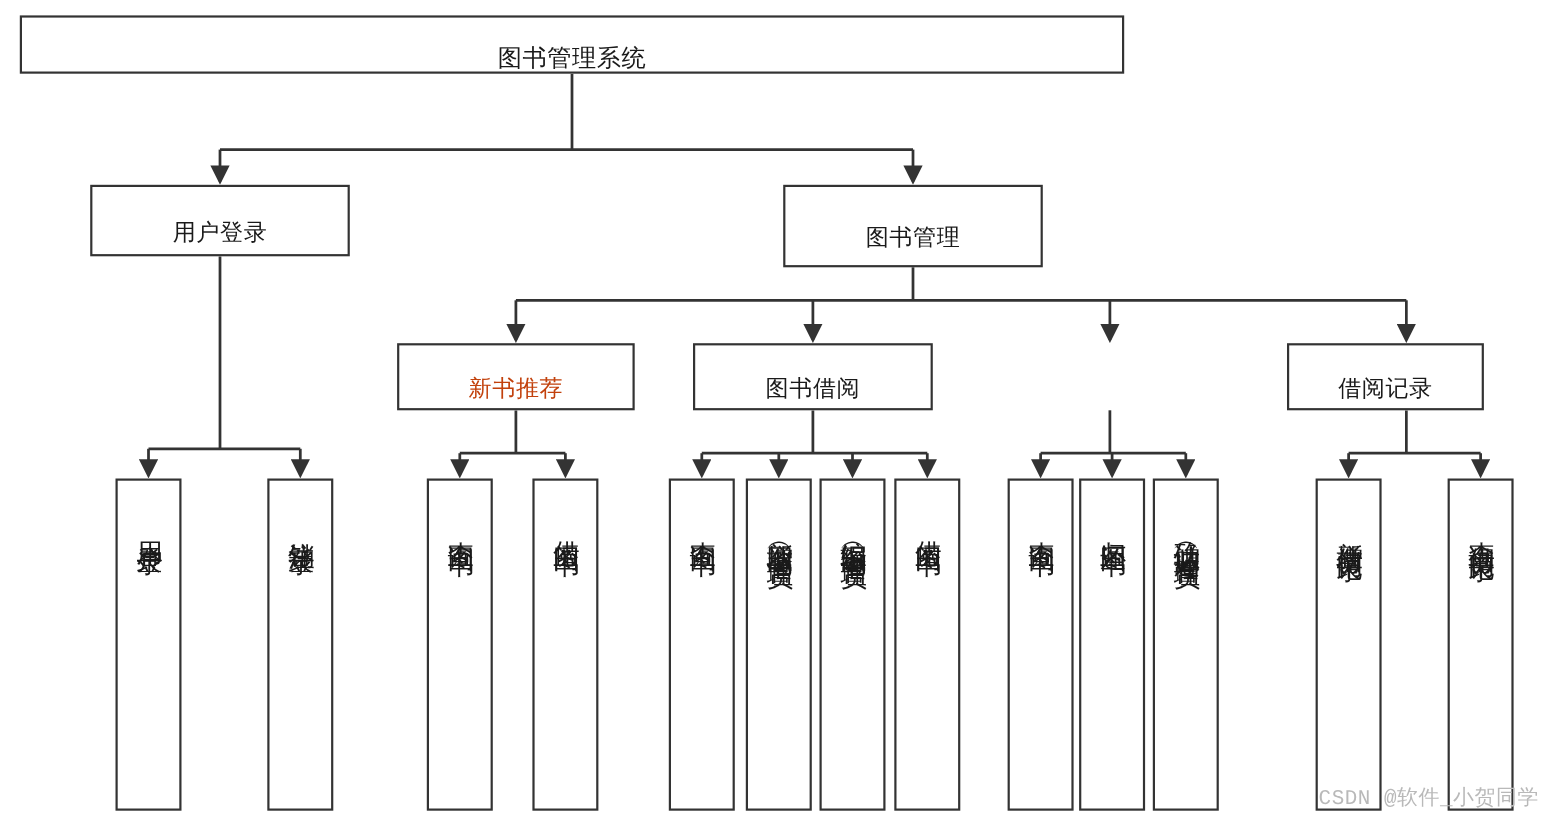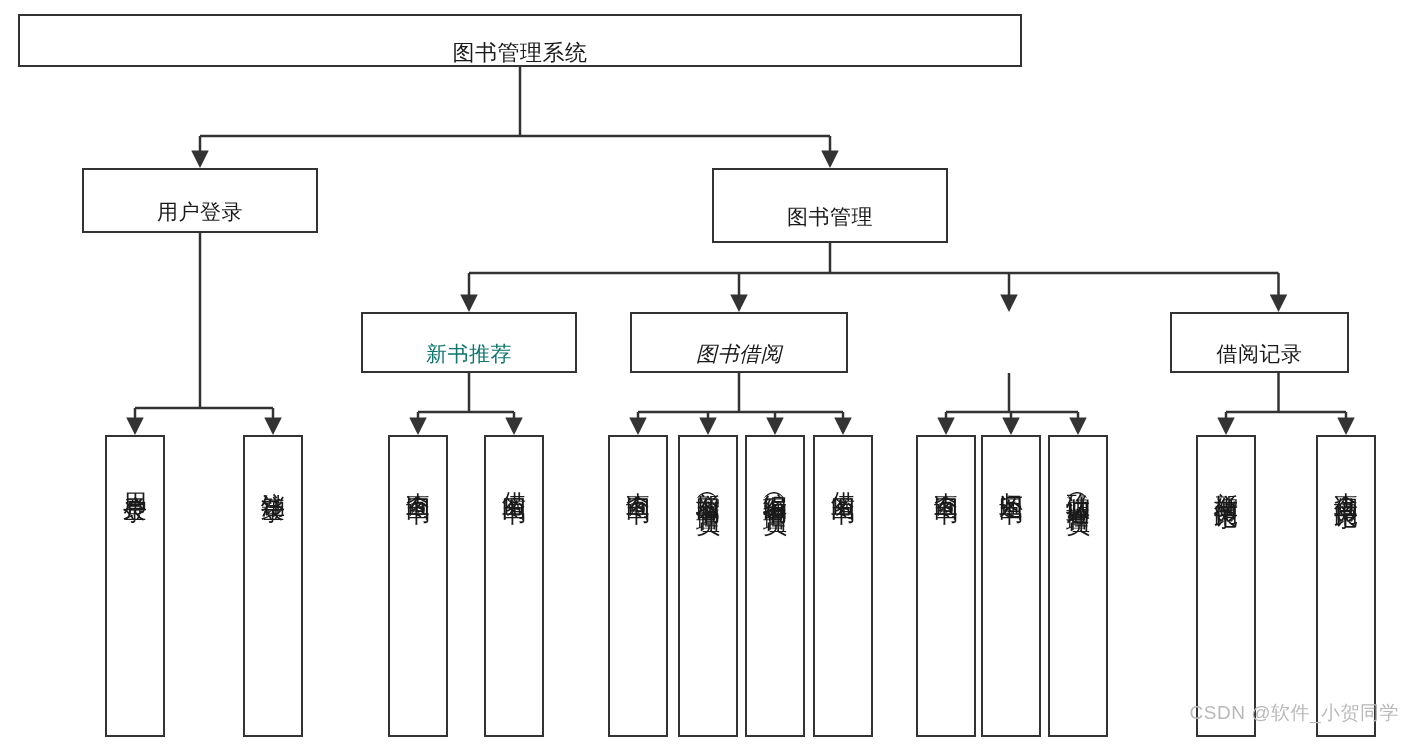--- a/index.html
+++ b/index.html
@@ -62,27 +62,27 @@
     writing-mode: vertical-rl;
     text-orientation: upright;
     font-size: 24px;
     line-height: 1;
     letter-spacing: 3px;
     white-space: normal;
   }
   .watermark {
     position: absolute;
     right: 6px;
-    bottom: 21px;
+    bottom: 9px;
     font-size: 19px;
     color: #b9b9b9;
     letter-spacing: 0.5px;
     z-index: 5;
     white-space: nowrap;
-    font-family: Liberation Sans, sans-serif;
+    font-family: Liberation Mono, monospace;
     text-align: center;
   }
 </style>
 </head>
 <body>
 
 <div id="canvas">
 
   <svg id="edges" viewBox="0 0 1405 747" xmlns="http://www.w3.org/2000/svg">
     <defs>
@@ -131,24 +131,24 @@
     <span class="node-label">图书管理系统</span>
   </div>
 
   <div class="node h" style="left: 82px; top: 168px; width: 236px; height: 65px; border-color: rgb(51, 51, 51); background: rgb(255, 255, 255); color: rgb(26, 26, 26);">
     <span class="node-label">用户登录</span>
   </div>
   <div class="node h" style="left: 712px; top: 168px; width: 236px; height: 75px; border-color: rgb(51, 51, 51); background: rgb(255, 255, 255); color: rgb(26, 26, 26);">
     <span class="node-label">图书管理</span>
   </div>
 
-  <div class="node h" style="left: 361px; top: 312px; width: 216px; height: 61px; border-color: rgb(51, 51, 51); background: rgb(255, 255, 255); color: #0f766e;">
+  <div class="node h" style="left: 361px; top: 312px; width: 216px; height: 61px; border-color: rgb(51, 51, 51); background: rgb(255, 255, 255); color: #c2410c;">
     <span class="node-label">新书推荐</span>
   </div>
-  <div class="node h" style="left: 630px; top: 312px; width: 218px; height: 61px; border-color: rgb(51, 51, 51); background: rgb(255, 255, 255); color: rgb(26, 26, 26); font-style: italic;">
+  <div class="node h" style="left: 630px; top: 312px; width: 218px; height: 61px; border-color: rgb(51, 51, 51); background: rgb(255, 255, 255); color: rgb(26, 26, 26);">
     <span class="node-label">图书借阅</span>
   </div>
   <div class="node h" style="left: 1170px; top: 312px; width: 179px; height: 61px; border-color: rgb(51, 51, 51); background: rgb(255, 255, 255); color: rgb(26, 26, 26);">
     <span class="node-label">借阅记录</span>
   </div>
 
   <div class="node v" style="left: 105px; top: 435px; width: 60px; height: 302px; border-color: rgb(51, 51, 51); background: rgb(255, 255, 255); color: rgb(26, 26, 26);">
     <span class="node-label">用户登录</span>
   </div>
   <div class="node v" style="left: 243px; top: 435px; width: 60px; height: 302px; border-color: rgb(51, 51, 51); background: rgb(255, 255, 255); color: rgb(26, 26, 26);">

